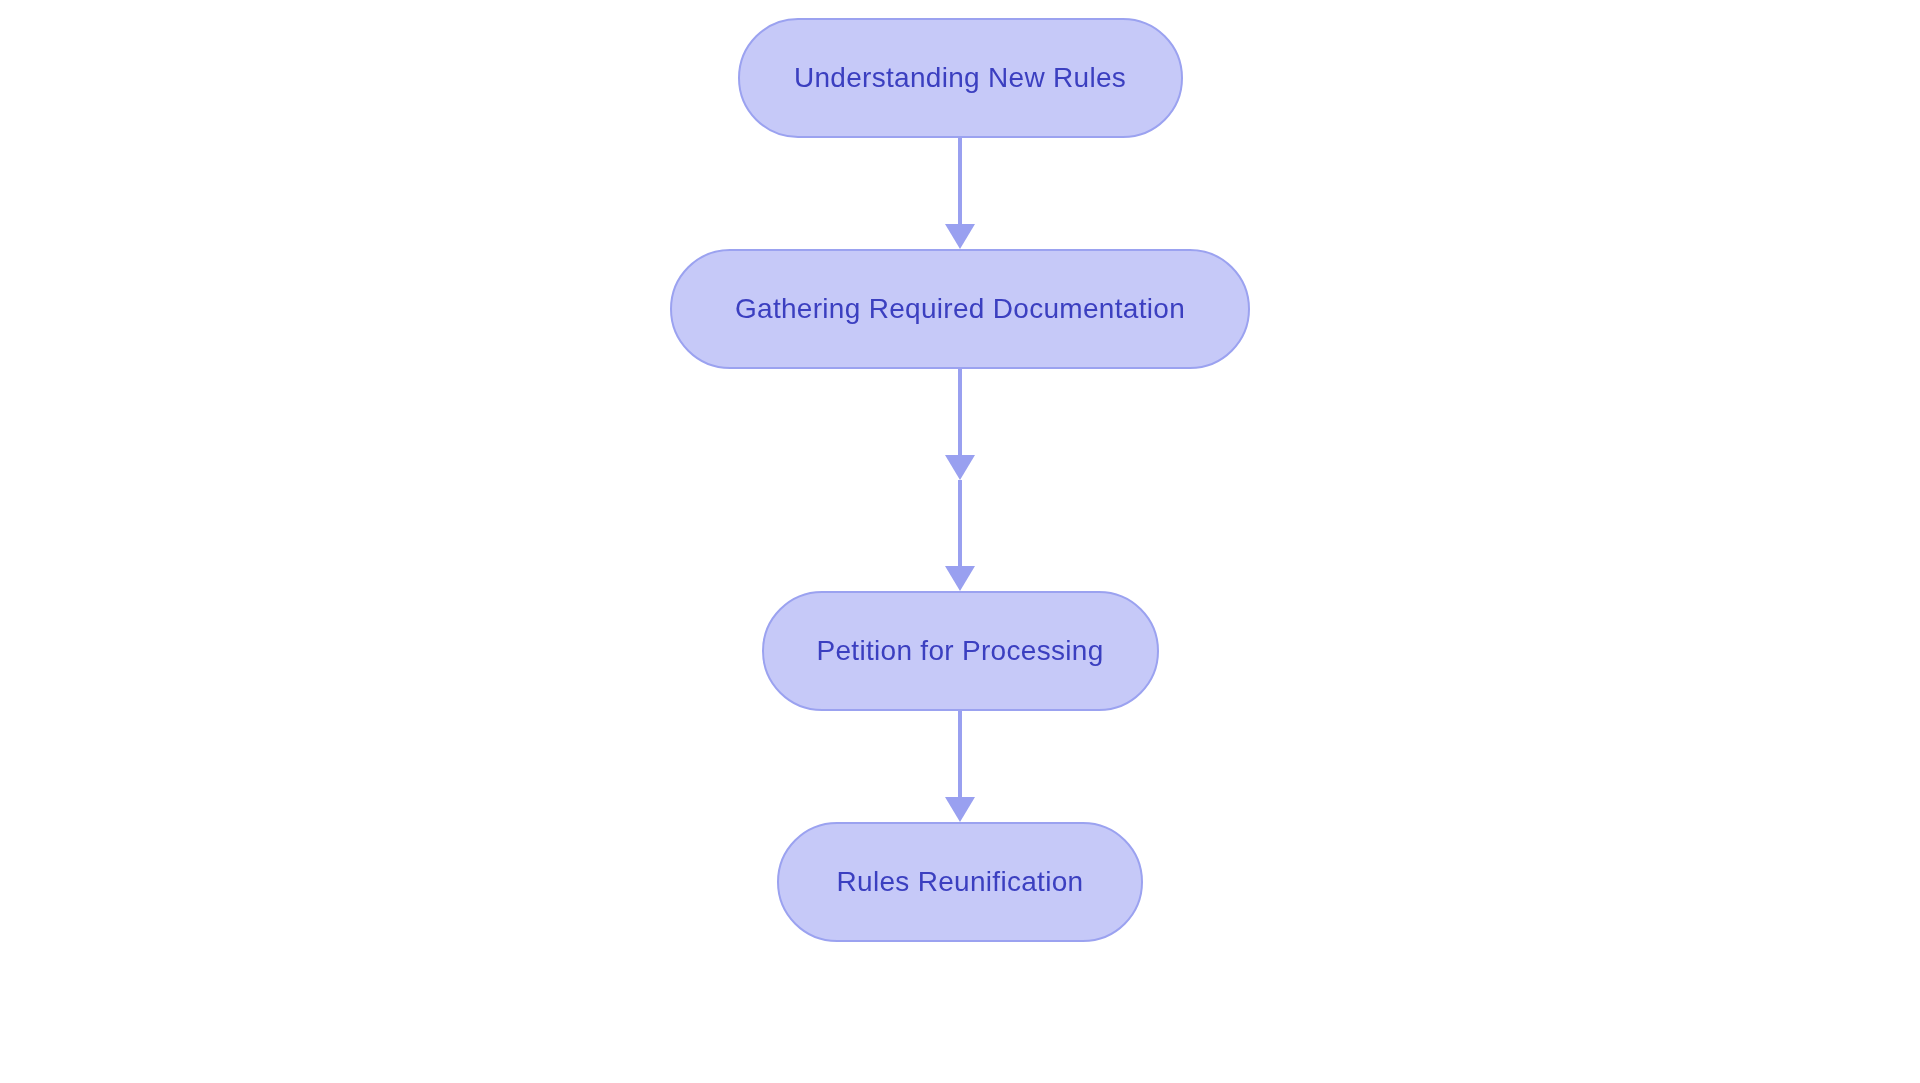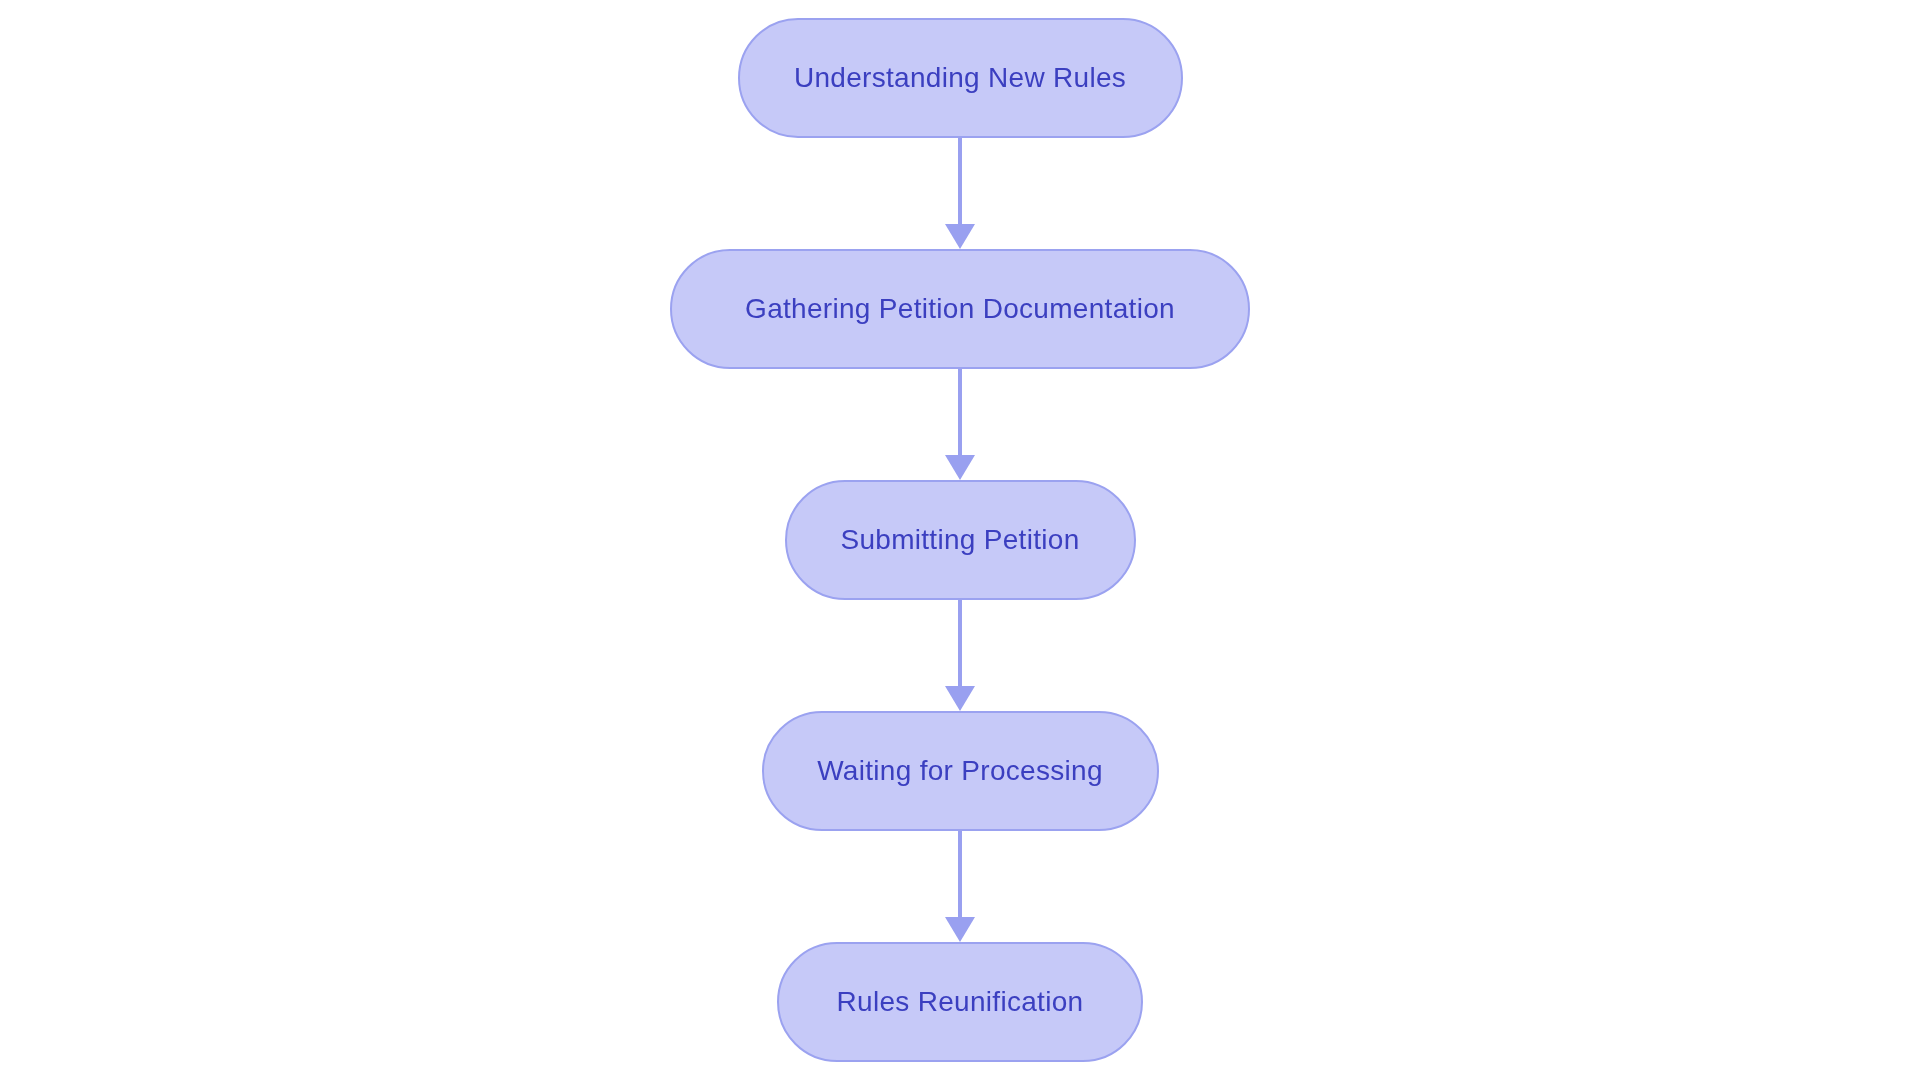--- a/index.html
+++ b/index.html
@@ -75,39 +75,36 @@
   <div class="node" style="width:445px">
     <span class="node-label">Understanding New Rules</span>
   </div>
 
   <div class="connector">
     <div class="line"></div>
     <div class="head"></div>
   </div>
 
   <div class="node" style="width:580px">
-    <span class="node-label">Gathering Petition Documentation</span>
+    <span class="node-label">Gathering Required Documentation</span>
   </div>
 
   <div class="connector">
     <div class="line"></div>
     <div class="head"></div>
   </div>
 
-  <div class="node" style="width:351px">
-    <span class="node-label">Submitting Petition</span>
-  </div>
 
   <div class="connector">
     <div class="line"></div>
     <div class="head"></div>
   </div>
 
   <div class="node" style="width:397px">
-    <span class="node-label">Waiting for Processing</span>
+    <span class="node-label">Petition for Processing</span>
   </div>
 
   <div class="connector">
     <div class="line"></div>
     <div class="head"></div>
   </div>
 
   <div class="node" style="width:366px">
     <span class="node-label">Rules Reunification</span>
   </div>

